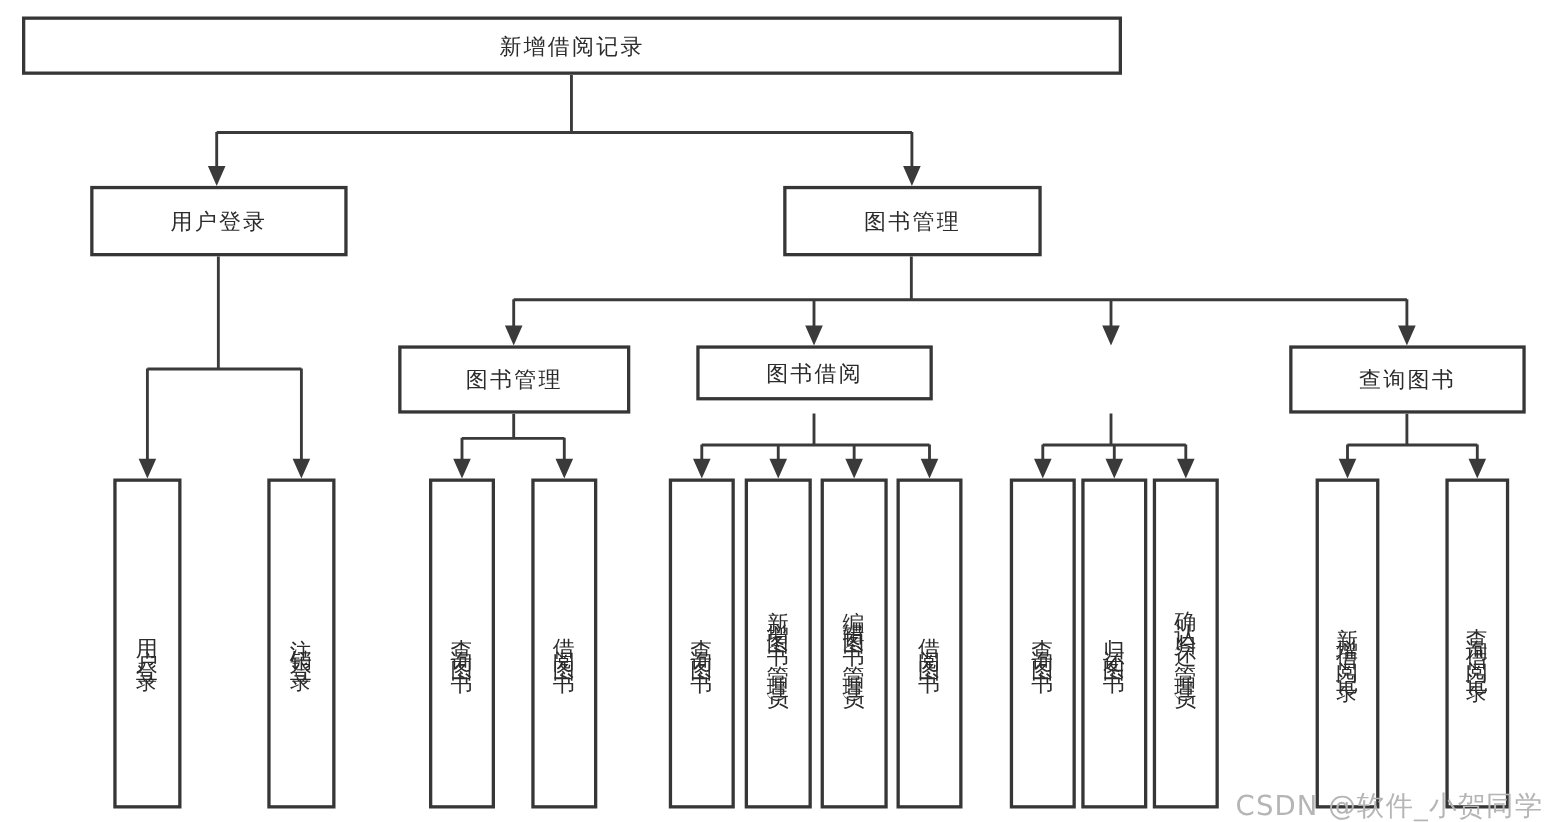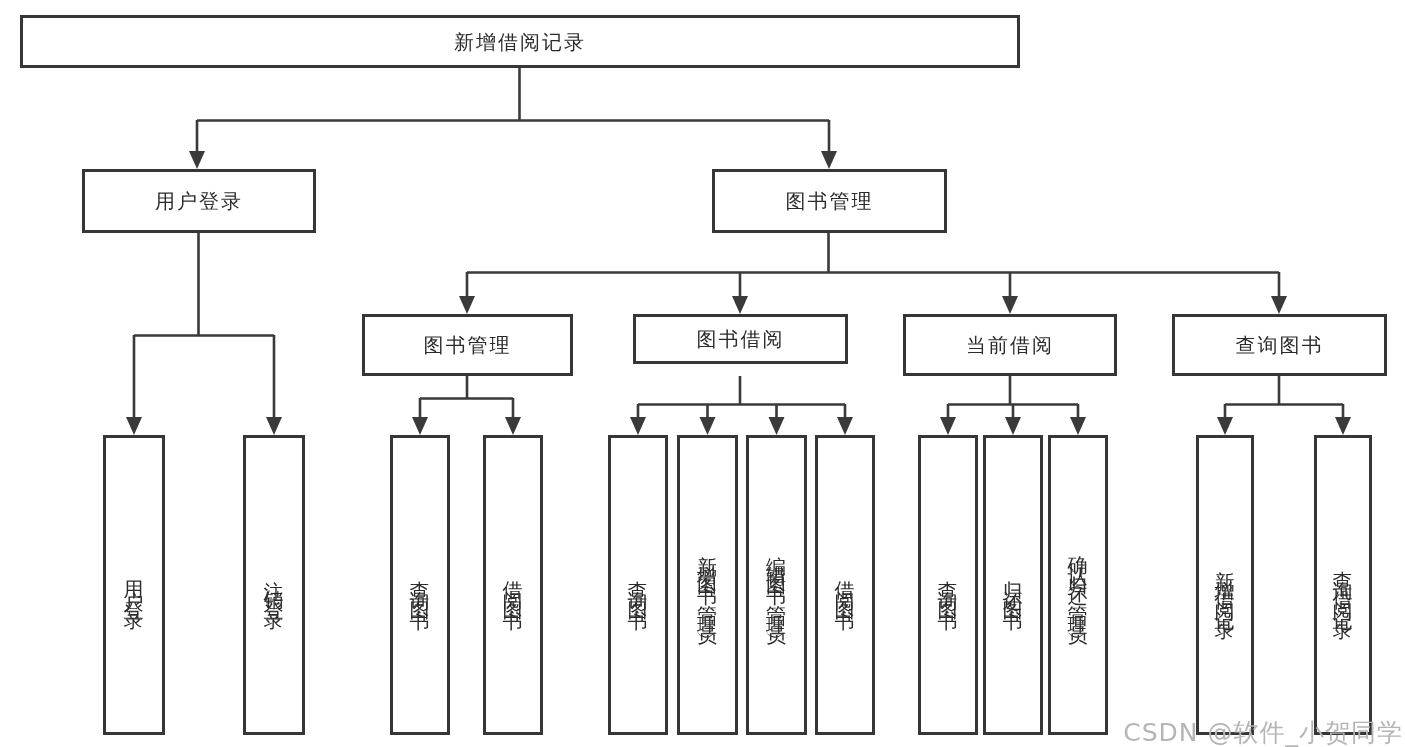--- a/index.html
+++ b/index.html
@@ -73,21 +73,20 @@
       M1335 417 H1351 L1343 435 Z"></path>
   </svg>
 
   <div class="node" style="left:20px; top:15px; width:1000px; height:53px;">新增借阅记录</div>
 
   <div class="node" style="left:82px; top:169px; width:234px; height:64px;">用户登录</div>
   <div class="node" style="left:712px; top:169px; width:235px; height:64px;">图书管理</div>
 
   <div class="node" style="left:362px; top:314px; width:211px; height:62px;">图书管理</div>
   <div class="node" style="left:633px; top:314px; width:215px; height:50px;">图书借阅</div>
-  <div class="node" style="left:903px; top:314px; width:214px; height:62px;">当前借阅</div>
   <div class="node" style="left:1172px; top:314px; width:215px; height:62px;">查询图书</div>
 
   <div class="node vnode" style="left:103px; top:435px; width:62px; height:300px;">用户登录</div>
   <div class="node vnode" style="left:243px; top:435px; width:62px; height:300px;">注销登录</div>
 
   <div class="node vnode" style="left:390px; top:435px; width:60px; height:300px;">查询图书</div>
   <div class="node vnode" style="left:483px; top:435px; width:60px; height:300px;">借阅图书</div>
 
   <div class="node vnode" style="left:608px; top:435px; width:60px; height:300px;">查询图书</div>
   <div class="node vnode" style="left:677px; top:435px; width:61px; height:300px;">新增图书（管理员）</div>

